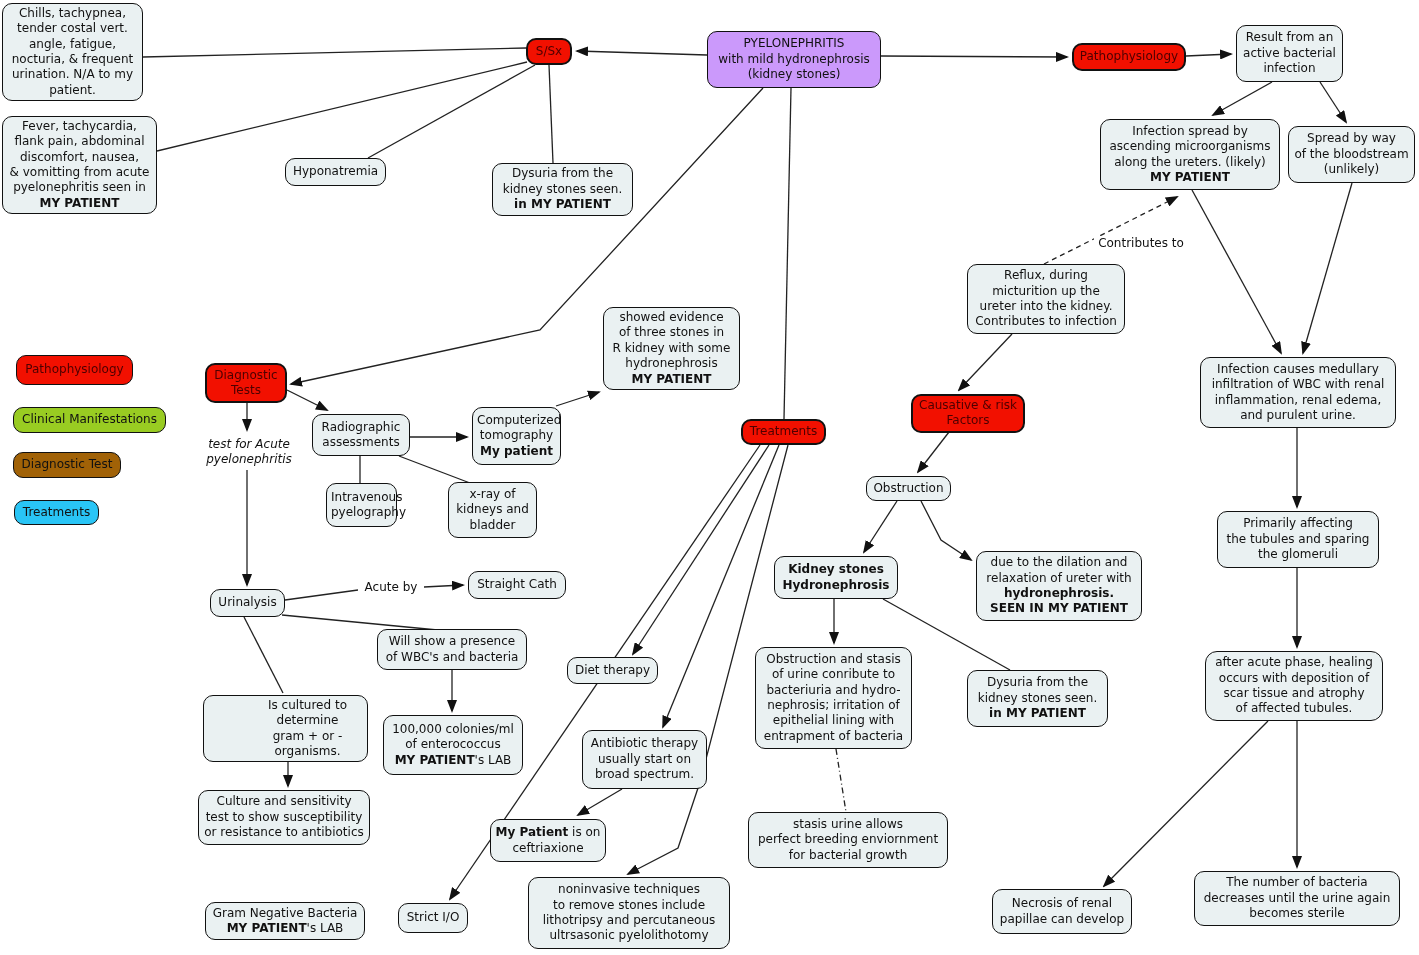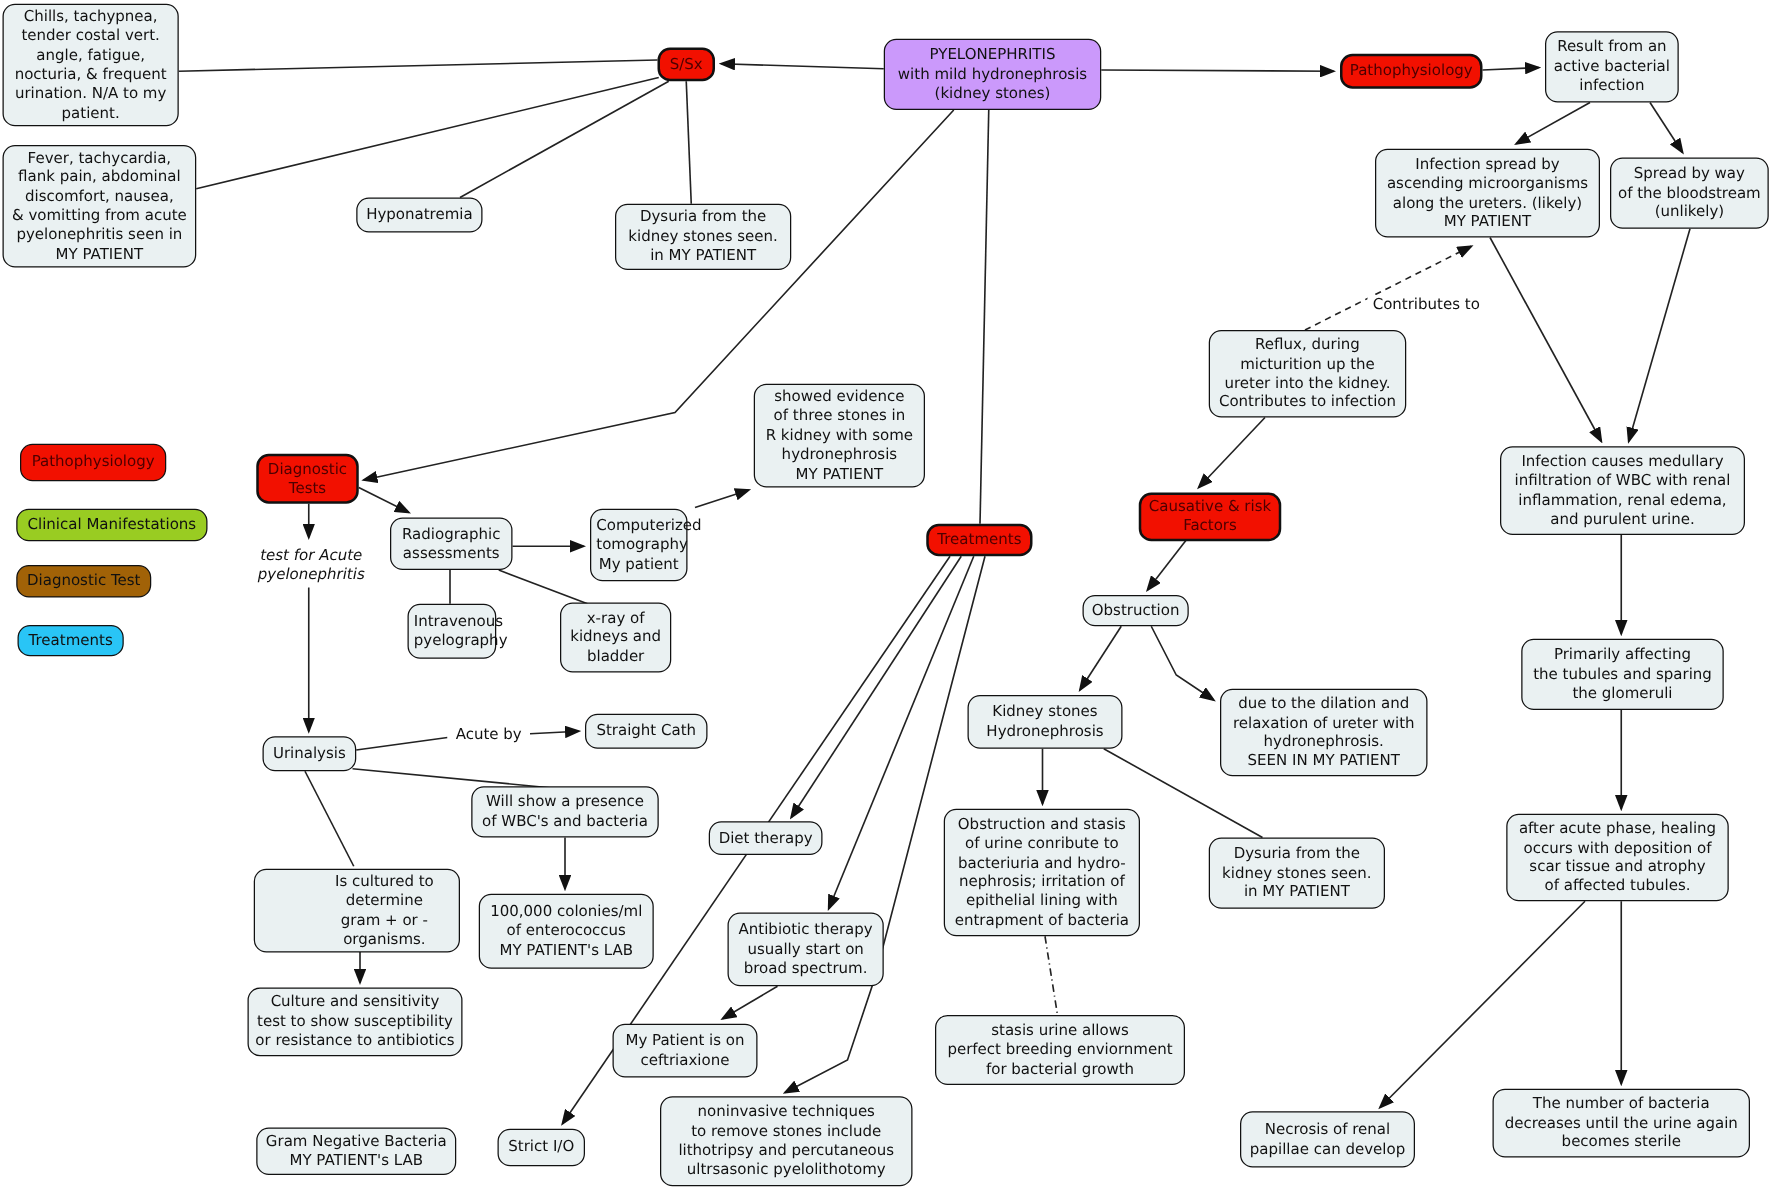--- a/index.html
+++ b/index.html
@@ -6,21 +6,21 @@
   #canvas{position:relative;width:1419px;height:955px;background:#fff;overflow:hidden;
           font-family:"DejaVu Sans","Liberation Sans",sans-serif;}
   #edges{position:absolute;left:0;top:0;width:1419px;height:955px;pointer-events:none;}
   .edge{fill:none;stroke:#222;stroke-width:1.3;}
   .edge.dashed{stroke-dasharray:5 4;}
   .edge.dashdot{stroke-dasharray:6 3 1 3;}
   .node{position:absolute;box-sizing:border-box;display:flex;align-items:center;justify-content:center;
         background:#EAF1F2;border:1px solid #111;border-radius:10px;color:#111;
         font-size:12px;line-height:1.28;text-align:center;padding:2px 4px;}
   .node .txt{white-space:pre-line;width:100%;}
-  .node .b{font-weight:normal;}
+  .node .b{font-weight:bold;}
   .node.cat{background:#F21000;border-width:2px;color:#4d0000;}
   .node.main{background:#CB99FB;border-width:1.5px;color:#111;}
   .node.legend{border-width:1.5px;}
   .node.label{background:#fff;border:none;border-radius:0;padding:0;}
 </style>
 </head>
 <body>
 
 <div id="canvas">
   <svg id="edges" viewBox="0 0 1419 955" xmlns="http://www.w3.org/2000/svg">
@@ -151,21 +151,21 @@
       <div class="txt"><span>Infection causes medullary
 infiltration of WBC with renal
 inflammation, renal edema,
 and purulent urine.</span></div>
     </div>
     <div class="node box" style="left: 1217px; top: 511px; width: 162px; min-height: 57px;">
       <div class="txt"><span>Primarily affecting
 the tubules and sparing
 the glomeruli</span></div>
     </div>
-    <div class="node box" style="left: 1205px; top: 651px; width: 178px; min-height: 70px;">
+    <div class="node box" style="left: 1205px; top: 651px; width: 178px; min-height: 70px; border-radius: 12px;">
       <div class="txt"><span>after acute phase, healing
 occurs with deposition of
 scar tissue and atrophy
 of affected tubules.</span></div>
     </div>
     <div class="node box" style="left: 992px; top: 889px; width: 140px; min-height: 45px;">
       <div class="txt"><span>Necrosis of renal
 papillae can develop</span></div>
     </div>
     <div class="node box" style="left: 1194px; top: 871px; width: 206px; min-height: 55px;">
@@ -204,21 +204,21 @@
       <div class="txt"><span>Treatments</span></div>
     </div>
     <div class="node cat" style="left: 205px; top: 363px; width: 82px; min-height: 40px;">
       <div class="txt"><span>Diagnostic
 Tests</span></div>
     </div>
     <div class="node box" style="left: 312px; top: 414px; width: 98px; min-height: 42px;">
       <div class="txt"><span>Radiographic
 assessments</span></div>
     </div>
-    <div class="node box" style="left: 472px; top: 407px; width: 78px; min-height: 58px;">
+    <div class="node box" style="left: 472px; top: 407px; width: 89px; min-height: 58px;">
       <div class="txt"><span>Computerized
 tomography
 </span><span class="b">My patient</span></div>
     </div>
     <div class="node box" style="left: 603px; top: 307px; width: 137px; min-height: 83px;">
       <div class="txt"><span>showed evidence
 of three stones in
 R kidney with some
 hydronephrosis
 </span><span class="b">MY PATIENT</span></div>

